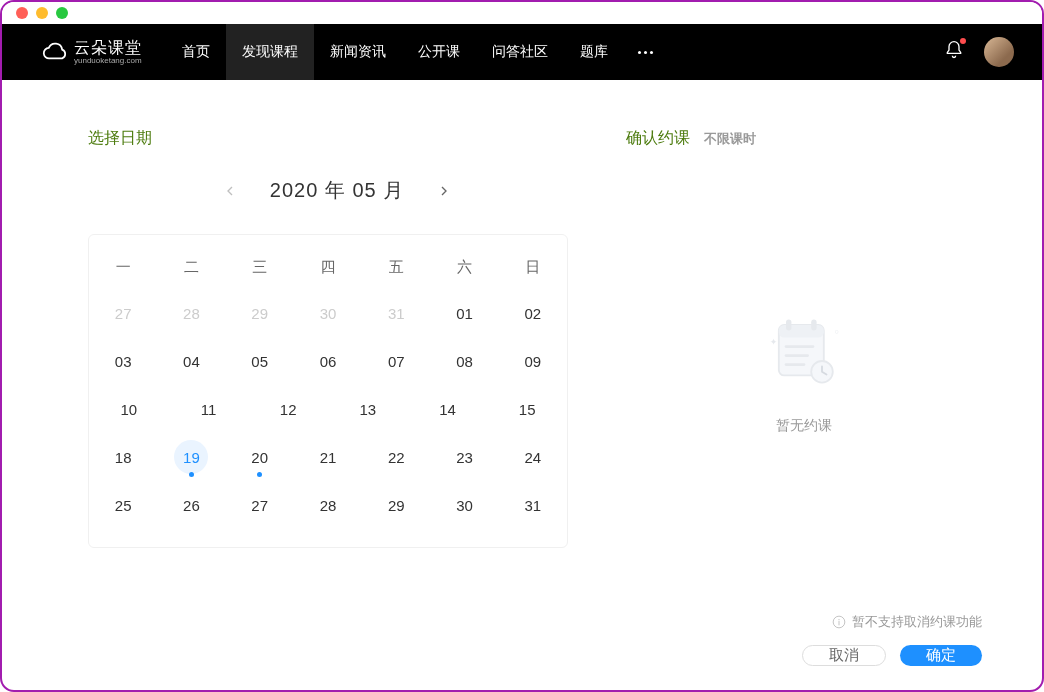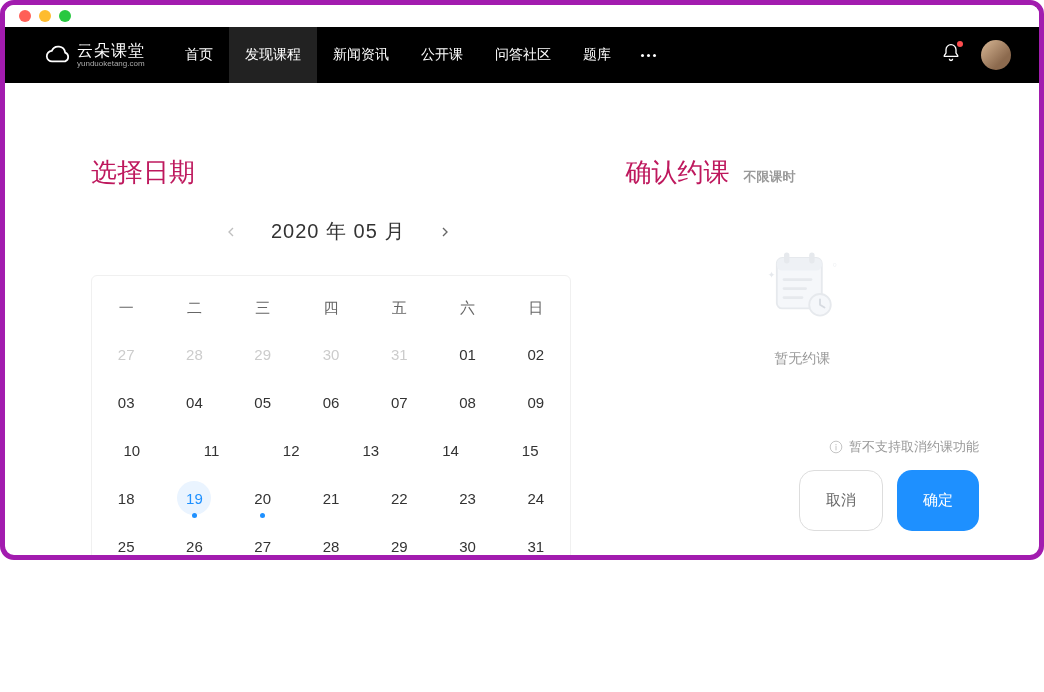--- a/index.html
+++ b/index.html
@@ -2,25 +2,25 @@
 <html><head>
   <meta charset="utf-8">
   <style>
     * { box-sizing: border-box; margin: 0; padding: 0; }
     body {
       font-family: -apple-system, BlinkMacSystemFont, "Segoe UI", Arial, sans-serif;
       background: #fff;
     }
     .window {
       width: 1044px;
-      height: 560px;
+      height: 692px;
       background: #fff;
       border-radius: 14px;
       overflow: hidden;
-      border: 5px solid #a21caf;
+      border: 2px solid #a21caf;
       position: relative;
     }
     .title-bar {
       background: #fff;
       height: 22px;
       display: flex;
       align-items: center;
       padding: 0 14px;
       gap: 8px;
     }
@@ -81,25 +81,24 @@
       flex: 0 0 60%;
       padding: 48px 0 0 86px;
     }
     .right-panel {
       flex: 1;
       padding: 48px 60px 24px 0;
       display: flex;
       flex-direction: column;
     }
     .section-title {
-      font-size: 26px;
+      font-size: 16px;
       font-weight: 500;
-      color: #be185d;
+      color: #4d7c0f;
       margin-bottom: 28px;
-      margin-top: 24px;
     }
     .right-title-row { display:flex; align-items:baseline; gap:14px; }
     .sub-label { font-size: 13px; color: #999; font-weight: bold; }
 
     .calendar-header {
       display:flex; align-items:center; justify-content:center;
       gap: 28px; margin-bottom: 30px; padding-right: 40px;
     }
     .month-label { font-size: 20px; color:#333; letter-spacing:1px; }
     .chev { width:24px; height:24px; display:flex; align-items:center; justify-content:center; cursor:pointer; }
@@ -144,21 +143,21 @@
     .empty-text { font-size:14px; color:#999; }
 
     .footer {
       margin-top: auto;
       display:flex; flex-direction:column; align-items:flex-end; gap:14px;
       padding-top: 20px;
     }
     .notice { font-size:13px; color:#999; display:flex; align-items:center; gap:6px; }
     .btn-row { display:flex; gap:14px; }
     .btn {
-      border-radius:15px; padding:20px 26px; font-size:15px; cursor:pointer; border:none;
+      border-radius:15px; padding:0 26px; font-size:15px; cursor:pointer; border:none;
     }
     .btn-cancel { background:#fff; border:1px solid #ddd; color:#666; }
     .btn-confirm { background:#1e90ff; color:#fff; }
   </style>
 </head>
 <body>
 
 <div class="window">
 
   <div class="title-bar">

